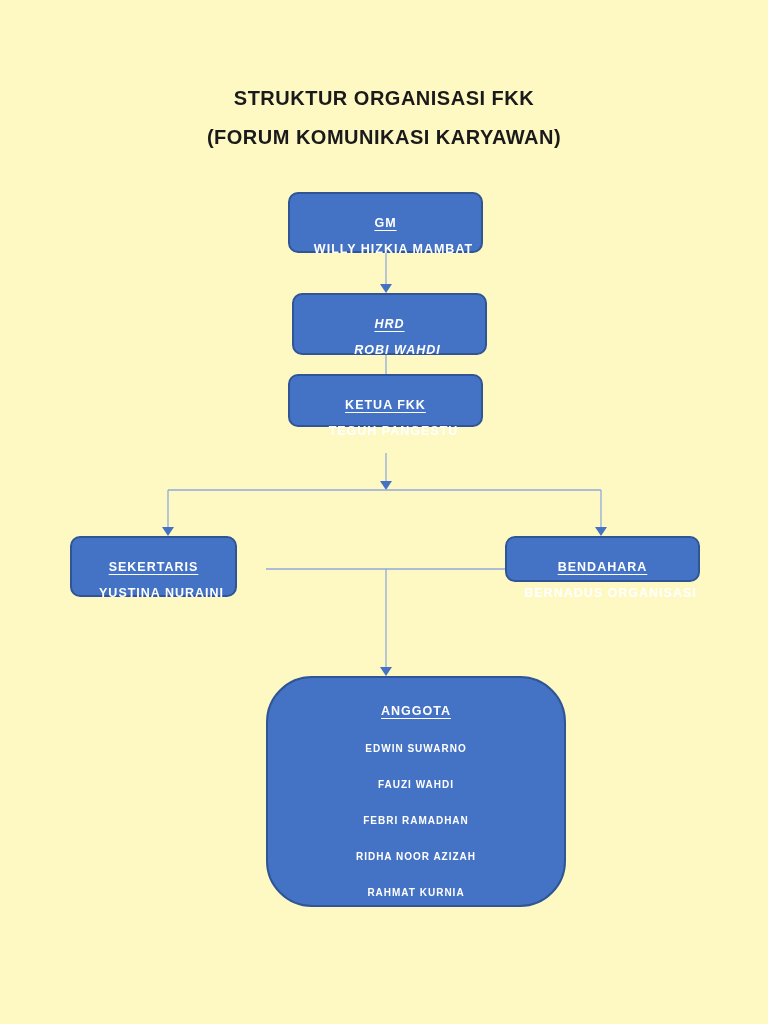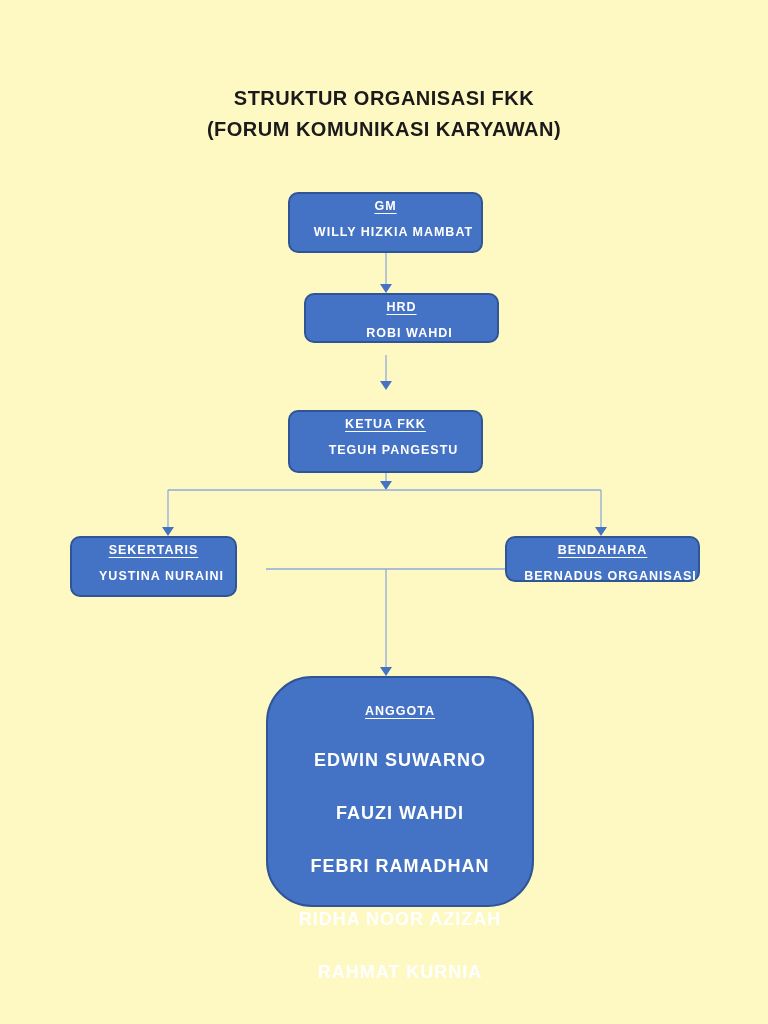--- a/index.html
+++ b/index.html
@@ -21,21 +21,21 @@
     left: 0;
     width: 768px;
     text-align: center;
     font-weight: bold;
     font-size: 20px;
     line-height: 24px;
     letter-spacing: 0.5px;
     color: var(--title-text, #1a1a1a);
   }
   .doc-title .line2 {
-    margin-top: 7px;
+    margin-top: 15px;
   }
   .connectors {
     position: absolute;
     top: 0;
     left: 0;
     pointer-events: none;
   }
   .conn {
     stroke: var(--connector, #8FAADC);
     stroke-width: 1.3;
@@ -53,39 +53,39 @@
     border-radius: 10px;
     color: var(--box-text, #ffffff);
     text-align: center;
     font-weight: bold;
   }
   .node-title {
     font-size: 12.5px;
     letter-spacing: 1px;
     text-decoration: underline;
     text-underline-offset: 3px;
-    margin-top: 5px;
+    margin-top: 22px;
   }
   .node-name {
     font-size: 12.5px;
     letter-spacing: 1px;
     margin-top: 12px;
     padding-left: 16px;
   }
   .node-gm        { left: 288px; top: 192px; width: 195px; height: 61px; }
-  .node-hrd       { left: 304px; top: 293px; width: 195px; height: 50px; }
-  .node-ketua     { left: 288px; top: 410px; width: 195px; height: 63px; }
+  .node-hrd       { left: 292px; top: 293px; width: 195px; height: 62px; font-style: italic; }
+  .node-ketua     { left: 288px; top: 374px; width: 195px; height: 53px; }
   .node-sekertaris{ left: 70px;  top: 536px; width: 167px; height: 61px; }
   .node-bendahara { left: 505px; top: 536px; width: 195px; height: 46px; }
-  .node-anggota   { left: 266px; top: 676px; width: 268px; height: 231px; border-radius: 46px; }
+  .node-anggota   { left: 266px; top: 676px; width: 300px; height: 231px; border-radius: 46px; }
   .node-anggota .node-title { margin-top: 26px; }
   .node-anggota .member {
-    font-size: 18px;
+    font-size: 10px;
     letter-spacing: 1px;
-    margin-top: 32px;
+    margin-top: 25px;
     text-align: center;
   }
 </style>
 </head>
 <body>
 
 <div class="page">
 
   <div class="doc-title">
     <div class="line1">STRUKTUR ORGANISASI FKK</div>

